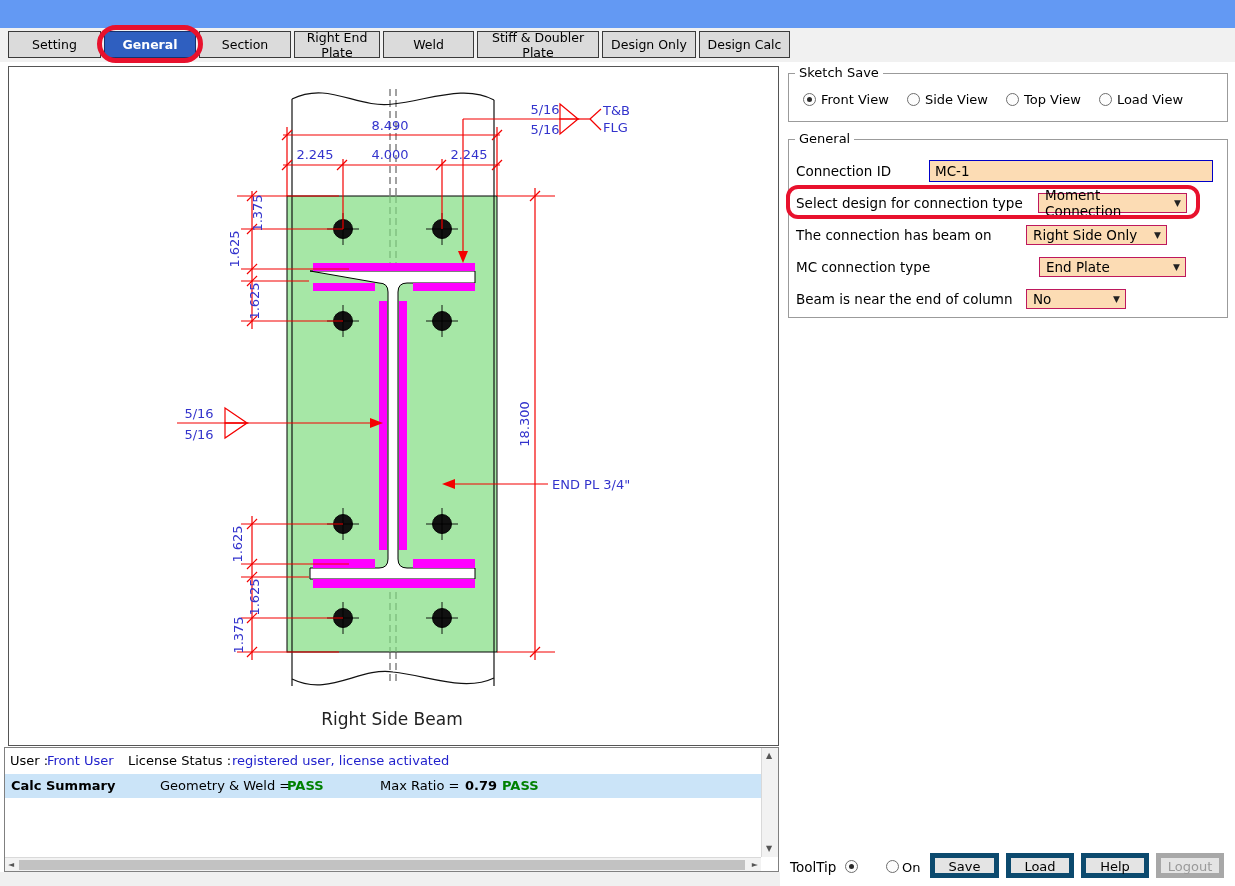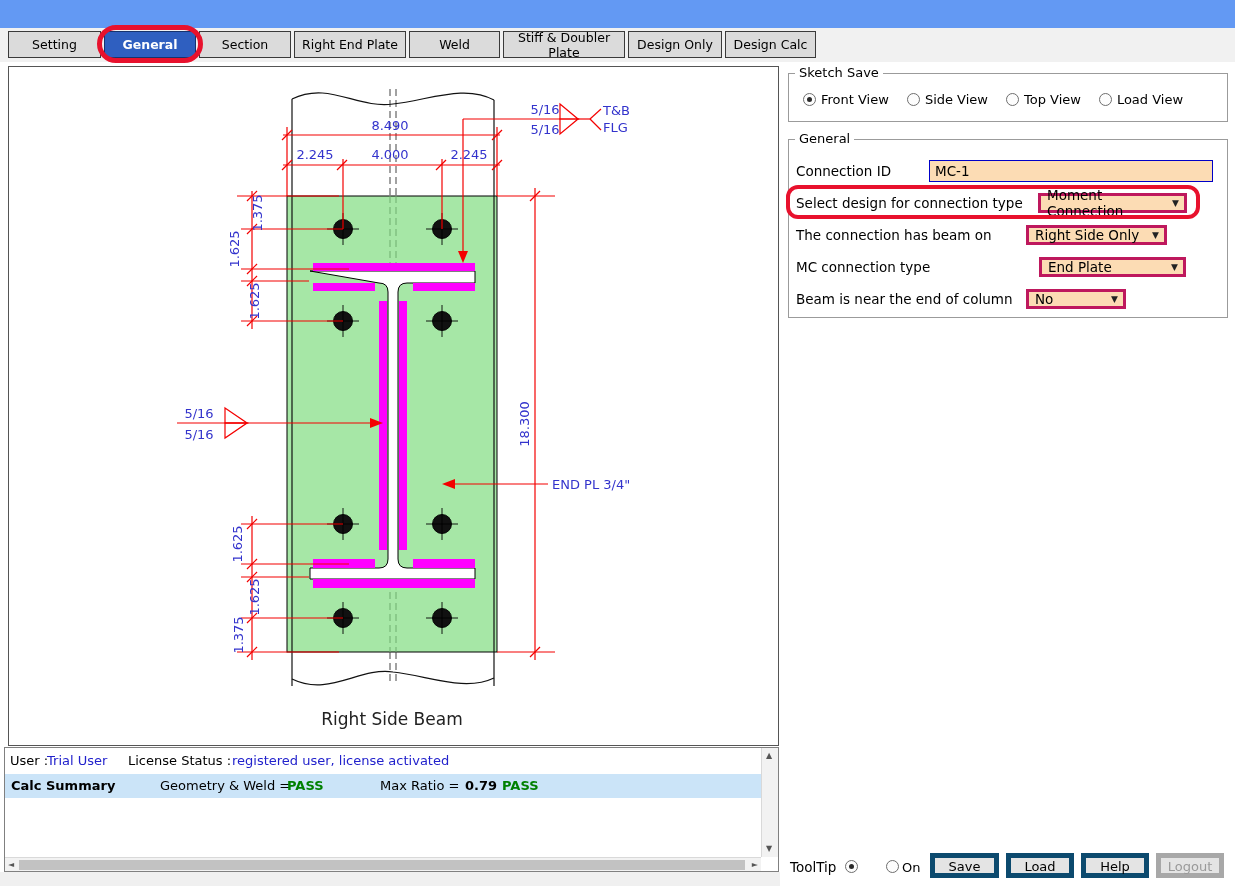--- a/index.html
+++ b/index.html
@@ -19,21 +19,21 @@
   .canvas{left:8px;top:66px;width:771px;height:680px;border:1px solid #555;background:#fff;box-sizing:border-box;}
   
   .groupbox{border:1px solid #9b9b9b;background:#fff;box-sizing:border-box;}
   .legend{position:absolute;top:-9px;left:6px;background:#fff;padding:0 4px;font-size:13px;white-space:nowrap;}
   .radio-row{position:absolute;left:14px;top:18px;display:flex;gap:18px;align-items:center;font-size:13px;}
   .radio-opt{display:flex;align-items:center;}
   .radio{width:13px;height:13px;border-radius:50%;border:1px solid #6e6e6e;background:#fdfdfd;
          display:inline-block;margin-right:5px;box-sizing:border-box;}
   .radio.checked::after{content:'';display:block;width:5px;height:5px;margin:3px;border-radius:50%;background:#2b2b2b;}
   .row-label{position:absolute;left:7px;font-size:13.5px;white-space:nowrap;}
-  .dropdown{position:absolute;height:20px;background:#FCDCB4;border:3px solid #be185d;
+  .dropdown{position:absolute;height:20px;background:#FCDCB4;border:1px solid #be185d;
             font-size:13.5px;display:flex;align-items:center;padding:0 5px 0 6px;box-sizing:border-box;cursor:default;}
   .dd-arrow{margin-left:auto;font-size:9px;color:#222;padding-left:6px;}
   .field-input{position:absolute;width:284px;height:22px;background:#FCDCB4;border:1px solid #0000C8;
                font-size:13.5px;padding:0 5px;box-sizing:border-box;font-family:inherit;}
   
   .status-panel{left:4px;top:747px;width:775px;height:125px;border:1px solid #808080;background:#fff;box-sizing:border-box;}
   .sline{position:absolute;top:5px;font-size:13px;white-space:nowrap;}
   .blue{color:#2222CC;}
   .green{color:#008000;font-weight:bold;}
   .calc-band{position:absolute;left:0;top:26px;width:756px;height:24px;background:#CBE4F8;}
@@ -57,21 +57,21 @@
 </head>
 <body>
 
 <div class="abs titlebar"></div>
 
 <div class="abs tabstrip"></div>
 <div class="abs tabbar">
   <button class="tab" style="width:93px">Setting</button>
   <button class="tab selected" style="width:92px">General</button>
   <button class="tab" style="width:92px">Section</button>
-  <button class="tab" style="width:112px">Right End Plate</button>
+  <button class="tab" style="width:86px">Right End Plate</button>
   <button class="tab" style="width:91px">Weld</button>
   <button class="tab" style="width:122px">Stiff &amp; Doubler Plate</button>
   <button class="tab" style="width:94px">Design Only</button>
   <button class="tab" style="width:91px">Design Calc</button>
 </div>
 <div class="abs ring" style="left:97px;top:25px;width:106px;height:38px;"></div>
 
 <div class="abs canvas">
 <svg width="769" height="678" viewBox="0 0 769 678" xmlns="http://www.w3.org/2000/svg">
 
@@ -272,21 +272,21 @@
   <span class="row-label" style="top:151px;">Beam is near the end of column</span>
   <div class="dropdown" style="left:237px;top:149px;width:100px;">
     <span>No</span>
     <span class="dd-arrow">▼</span>
   </div>
 </div>
 <div class="abs ring" style="left:786px;top:185px;width:414px;height:34px;border-width:4px;border-radius:12px;"></div>
 
 <div class="abs status-panel">
   <span class="sline" style="left:5px;">User :</span>
-  <span class="sline blue" style="left:42px;">Trial User</span>
+  <span class="sline blue" style="left:42px;">Front User</span>
   <span class="sline" style="left:123px;">License Status :</span>
   <span class="sline blue" style="left:227px;">registered user, license activated</span>
   <div class="calc-band">
     <span style="left:6px;font-weight:bold;">Calc Summary</span>
     <span style="left:155px;">Geometry &amp; Weld =</span>
     <span class="green" style="left:282px;">PASS</span>
     <span style="left:375px;">Max Ratio =</span>
     <span style="left:460px;font-weight:bold;">0.79</span>
     <span class="green" style="left:497px;">PASS</span>
   </div>

